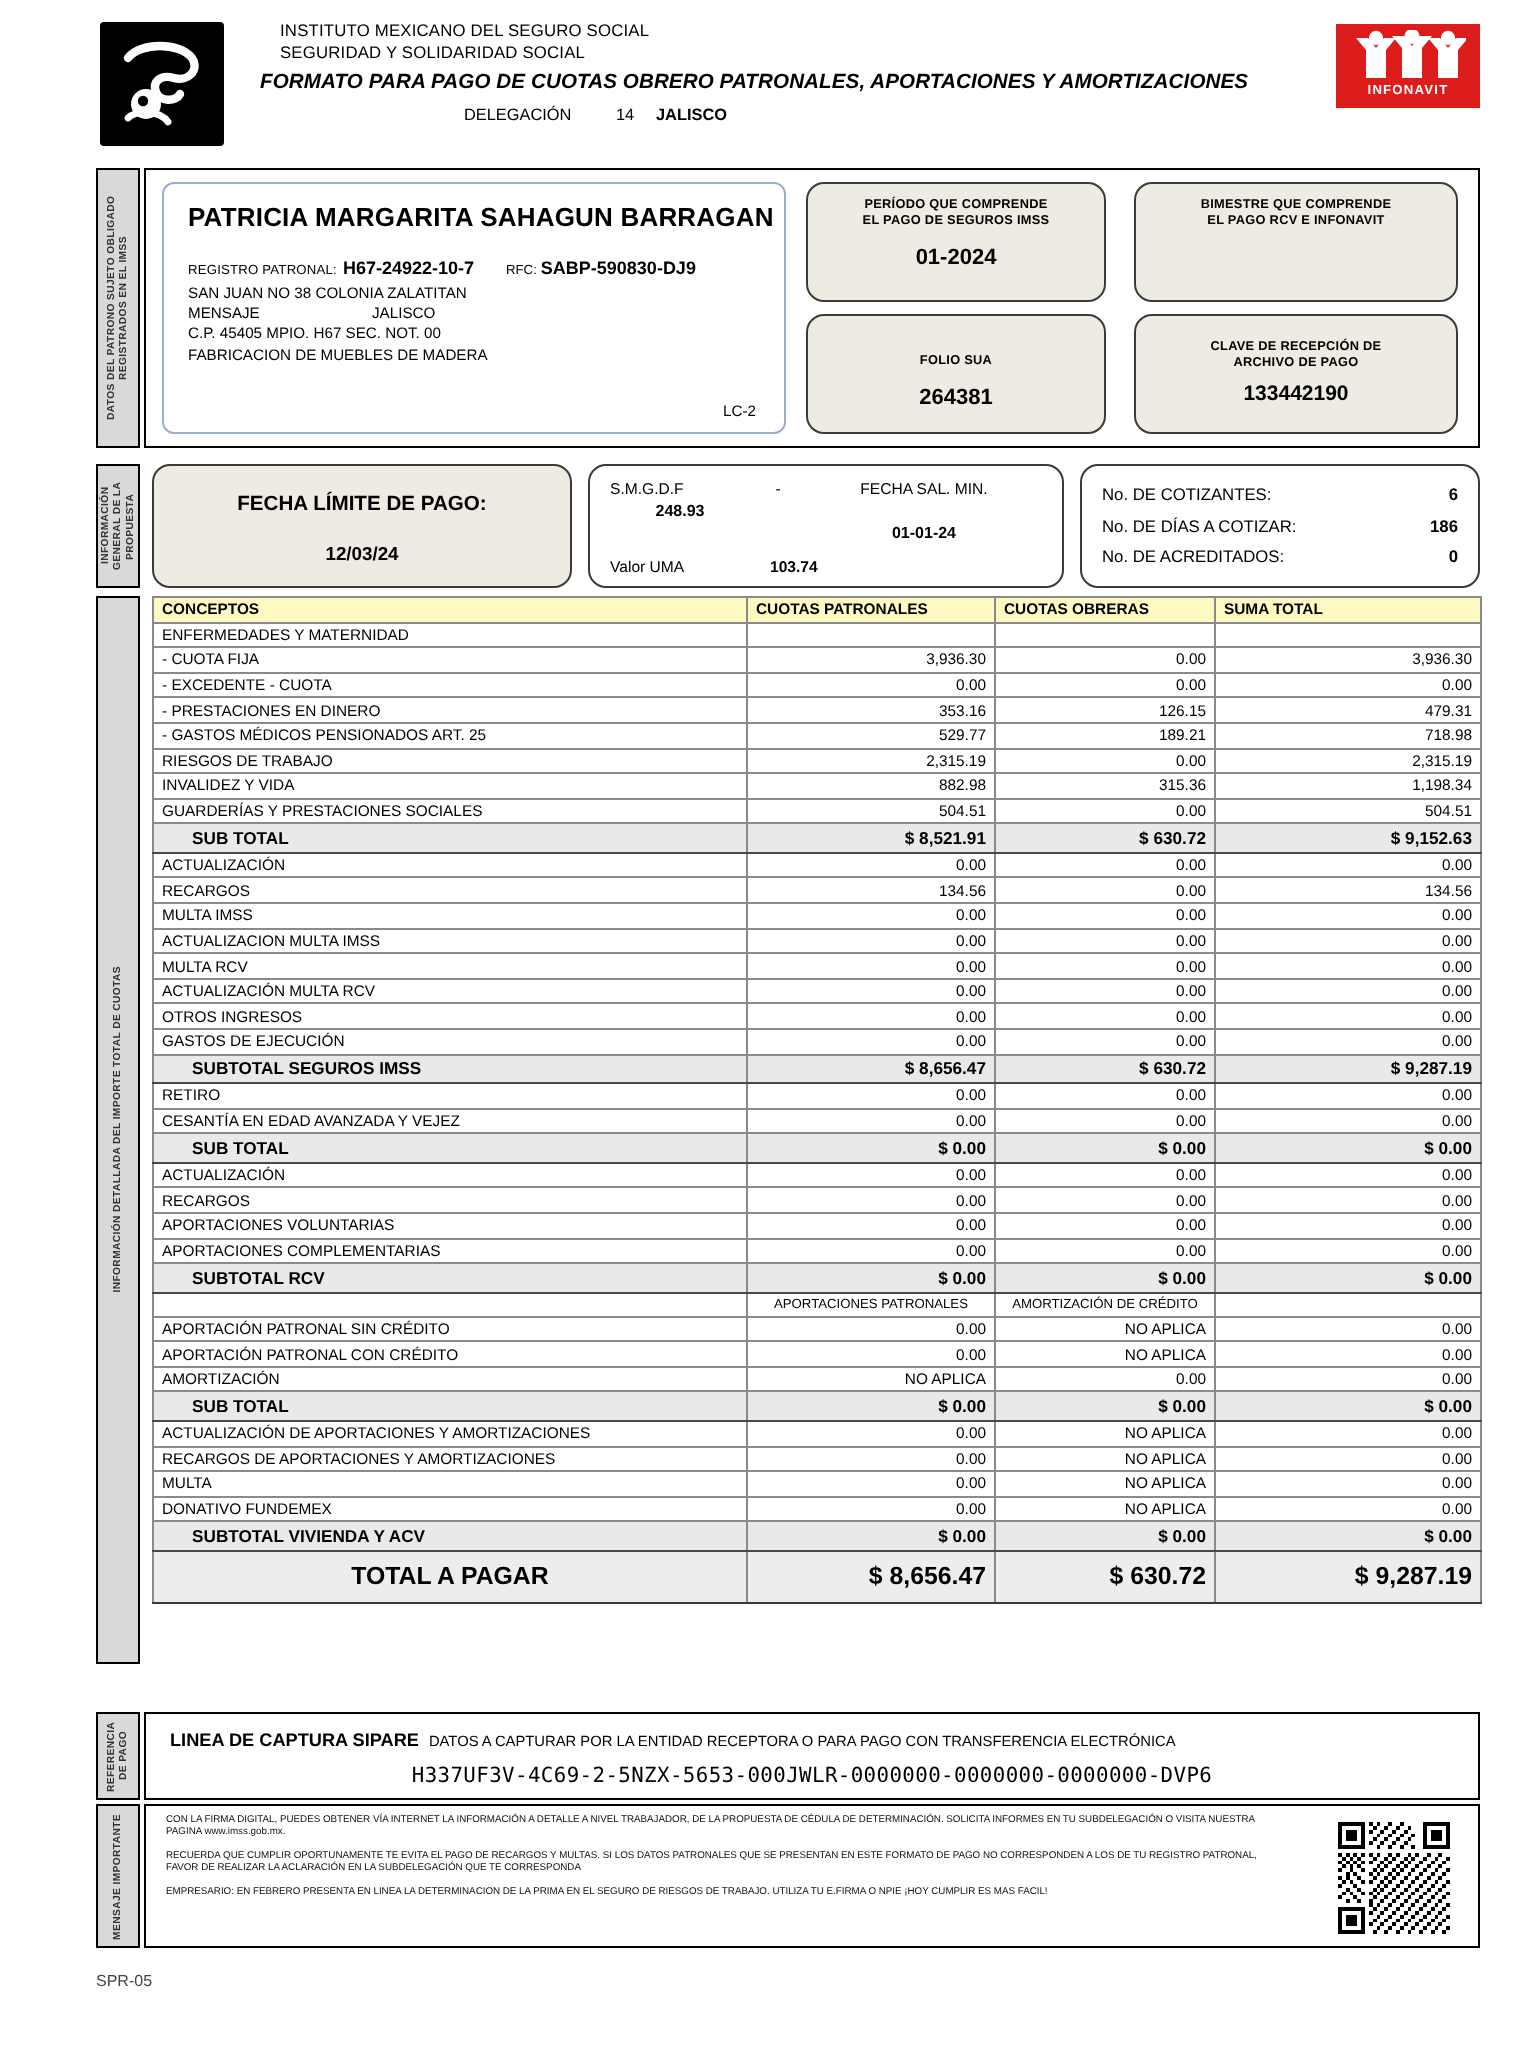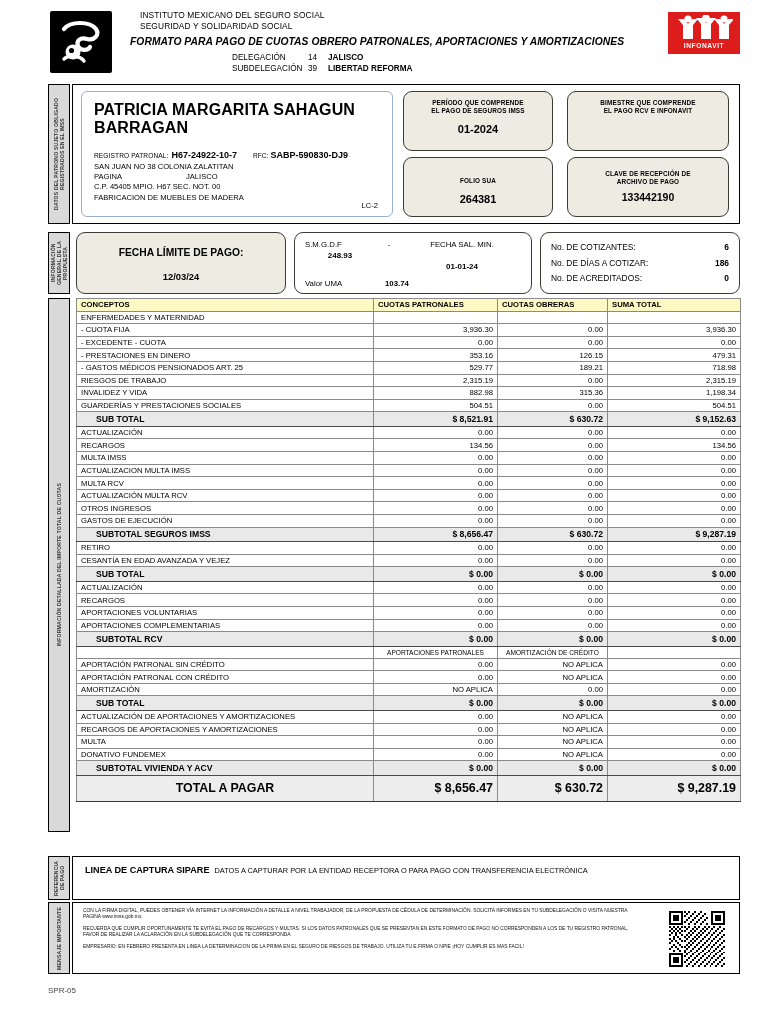--- a/index.html
+++ b/index.html
@@ -59,21 +59,21 @@
 
   
   .sec1 { position: absolute; left: 48px; top: 84px; width: 692px; height: 140px; }
   .sec1 .vlabel { position:absolute; left:0; top:0; width:22px; height:140px; }
   .sec1-body { position:absolute; left:24px; top:0; width:668px; height:140px;
                border:1px solid #000; background:#fff; }
   .patron-card {
     position:absolute; left:8px; top:6px; width:312px; height:126px;
     border:1px solid #9aaed2; border-radius:6px; background:#fff;
   }
-  .patron-name { font-size:16px; font-weight:bold; padding:9px 0 0 12px; letter-spacing:.1px;}
+  .patron-name { font-size:13px; font-weight:bold; padding:9px 0 0 12px; letter-spacing:.1px;}
   .patron-lines { padding:13px 0 0 12px; font-size:7.6px; line-height:10.6px; }
   .rp-line { display:flex; align-items:baseline; }
   .rp-lbl { font-size:6.6px; letter-spacing:.1px; }
   .rp-val { font-size:9px; font-weight:bold; margin-left:3px; }
   .rfc-lbl { font-size:6.6px; margin-left:16px; }
   .rfc-val { font-size:9px; font-weight:bold; margin-left:2px; }
   .addr { font-size:7.6px; line-height:10.4px; }
   .addr .city { display:inline-block; width:92px; }
   .lc2 { position:absolute; right:14px; bottom:6px; font-size:7.6px; }
 
@@ -193,25 +193,20 @@
     <div class="hdr-txt">
       <div class="hdr-l1">INSTITUTO MEXICANO DEL SEGURO SOCIAL</div>
       <div class="hdr-l2">SEGURIDAD Y SOLIDARIDAD SOCIAL</div>
       <div class="hdr-title">FORMATO PARA PAGO DE CUOTAS OBRERO PATRONALES, APORTACIONES Y AMORTIZACIONES</div>
       <div class="deleg-rows">
         <div class="r">
           <div class="lbl">DELEGACIÓN</div>
           <div class="num">14</div>
           <div class="val">JALISCO</div>
         </div>
-        <div class="r">
-          <div class="lbl">SUBDELEGACIÓN</div>
-          <div class="num">39</div>
-          <div class="val">LIBERTAD REFORMA</div>
-        </div>
       </div>
     </div>
 
     <div class="infonavit">
       <svg width="58" height="26" viewBox="0 0 58 26">
         <path d="M8 24 L8 10 L3 4 L9 4 L13 9 L17 4 L23 4 L18 10 L18 24 Z" fill="#fff"></path>
         <circle cx="13" cy="4" r="3.6" fill="#fff"></circle>
         <path d="M26 24 L26 9 L21 3 L27 3 L31 8 L35 3 L41 3 L36 9 L36 24 Z" fill="#fff"></path>
         <circle cx="31" cy="3.2" r="3.8" fill="#fff"></circle>
         <path d="M44 24 L44 10 L39 4 L45 4 L49 9 L53 4 L59 4 L54 10 L54 24 Z" fill="#fff"></path>
@@ -231,21 +226,21 @@
         <div class="patron-name">PATRICIA MARGARITA SAHAGUN BARRAGAN</div>
         <div class="patron-lines">
           <div class="rp-line">
             <span class="rp-lbl">REGISTRO PATRONAL:</span>
             <span class="rp-val">H67-24922-10-7</span>
             <span class="rfc-lbl">RFC:</span>
             <span class="rfc-val">SABP-590830-DJ9</span>
           </div>
           <div class="addr">SAN JUAN NO 38 COLONIA ZALATITAN</div>
           <div class="addr">
-            <span class="city">PAGINA</span><span>JALISCO</span>
+            <span class="city">MENSAJE</span><span>JALISCO</span>
           </div>
           <div class="addr">C.P. 45405 MPIO. H67 SEC. NOT. 00</div>
           <div class="addr">FABRICACION DE MUEBLES DE MADERA</div>
         </div>
         <div class="lc2">LC-2</div>
       </div>
 
       <div class="rbox" style="left:330px; top:6px; width:150px; height:60px;">
         <div class="cap">PERÍODO QUE COMPRENDE</div>
         <div class="cap" style="padding-top:0">EL PAGO DE SEGUROS IMSS</div>
@@ -564,20 +559,21 @@
   </div>
 
   <div class="sec4">
     <div class="vlabel">
       <span>REFERENCIA DE PAGO</span>
     </div>
     <div class="sec4-body">
       <div class="lc-line1">
         <b>LINEA DE CAPTURA SIPARE</b><span class="sub">DATOS A CAPTURAR POR LA ENTIDAD RECEPTORA O PARA PAGO CON TRANSFERENCIA ELECTRÓNICA</span>
       </div>
+      <div class="lc-code">H337UF3V-4C69-2-5NZX-5653-000JWLR-0000000-0000000-0000000-DVP6</div>
     </div>
   </div>
 
   <div class="sec5">
     <div class="vlabel">
       <span>MENSAJE IMPORTANTE</span>
     </div>
     <div class="sec5-body">
       <div class="msg-text">
         <p>CON LA FIRMA DIGITAL, PUEDES OBTENER VÍA INTERNET LA INFORMACIÓN A DETALLE A NIVEL TRABAJADOR, DE LA PROPUESTA DE CÉDULA DE DETERMINACIÓN. SOLICITA INFORMES EN TU SUBDELEGACIÓN O VISITA NUESTRA PAGINA www.imss.gob.mx.</p>

